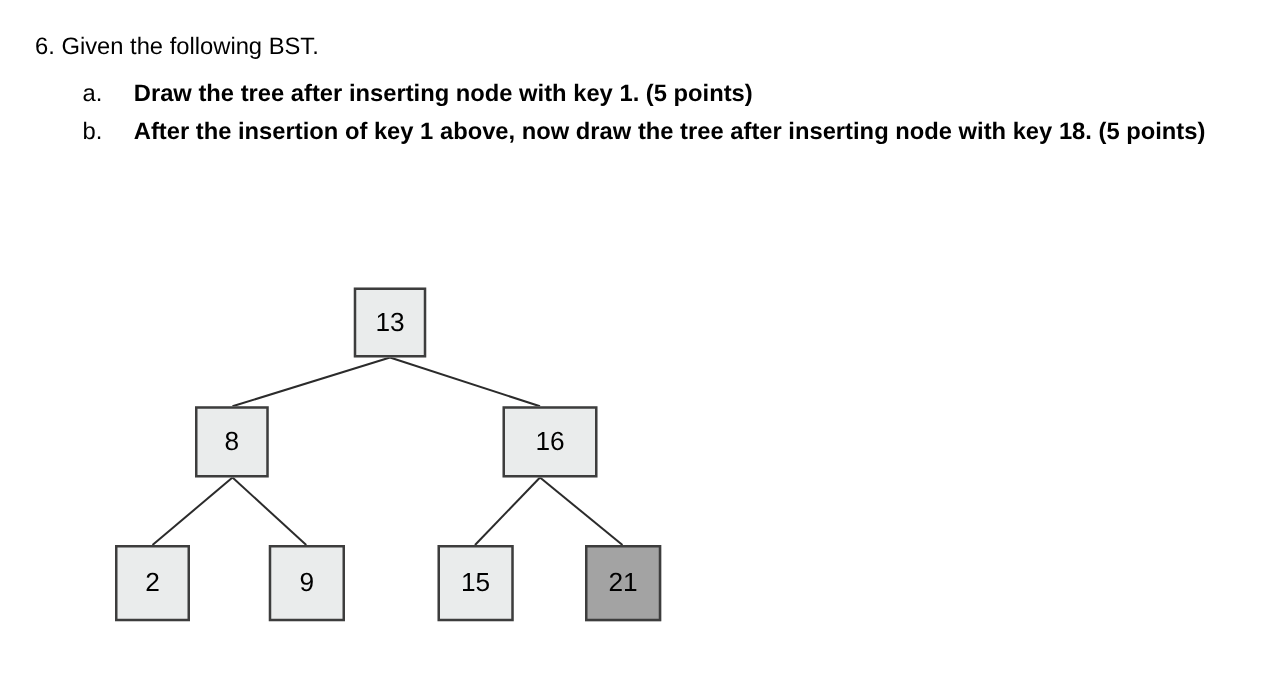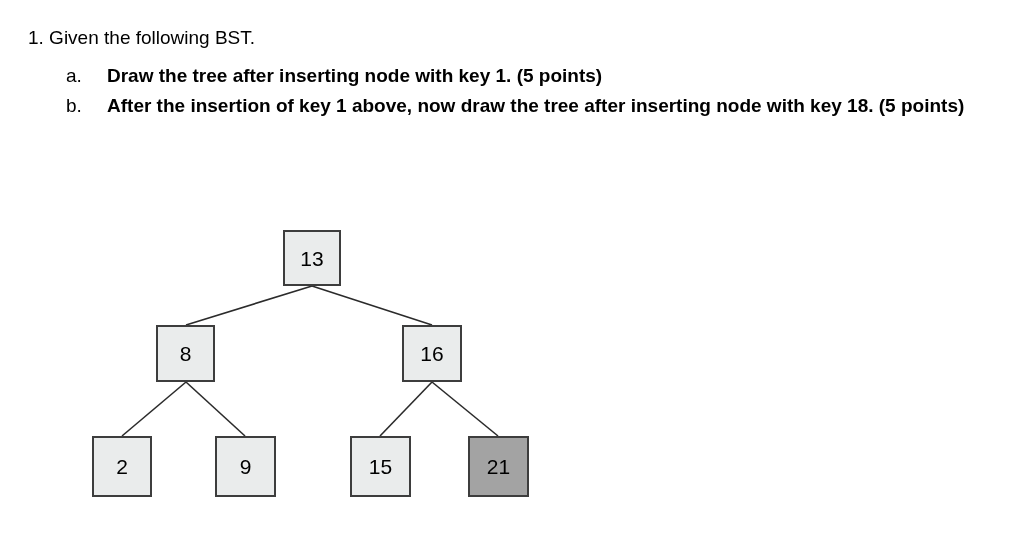--- a/index.html
+++ b/index.html
@@ -94,21 +94,21 @@
     line-height: 1;
     color: #000000;
     pointer-events: auto;
   }
 </style>
 </head>
 <body>
 
 <div class="question-block">
 
-  <div class="q-top">1. Given the following BST.</div>
+  <div class="q-top">6. Given the following BST.</div>
 
   <div class="sub-list">
 
     <div class="sub-item">
       <span class="sub-marker">a.</span>
       <span class="sub-text">Draw the tree after inserting node with key 1. (5 points)</span>
     </div>
 
     <div class="sub-item">
       <span class="sub-marker">b.</span>
@@ -127,21 +127,21 @@
       <line x1="412" y1="382" x2="360" y2="436" stroke="#2b2b2b" stroke-width="1.6"></line>
       <line x1="412" y1="382" x2="478" y2="436" stroke="#2b2b2b" stroke-width="1.6"></line>
     </svg>
   <div id="node-layer">
       <div class="node" style="left: 263px; top: 230px; width: 58px; height: 56px; background: rgb(234, 236, 236); border-color: rgb(61, 61, 61);">
         <span>13</span>
       </div>
       <div class="node" style="left: 136px; top: 325px; width: 59px; height: 57px; background: rgb(234, 236, 236); border-color: rgb(61, 61, 61);">
         <span>8</span>
       </div>
-      <div class="node" style="left: 382px; top: 325px; width: 60px; height: 57px; background: rgb(234, 236, 236); border-color: rgb(61, 61, 61);">
+      <div class="node" style="left: 382px; top: 325px; width: 76px; height: 57px; background: rgb(234, 236, 236); border-color: rgb(61, 61, 61);">
         <span>16</span>
       </div>
       <div class="node" style="left: 72px; top: 436px; width: 60px; height: 61px; background: rgb(234, 236, 236); border-color: rgb(61, 61, 61);">
         <span>2</span>
       </div>
       <div class="node" style="left: 195px; top: 436px; width: 61px; height: 61px; background: rgb(234, 236, 236); border-color: rgb(61, 61, 61);">
         <span>9</span>
       </div>
       <div class="node" style="left: 330px; top: 436px; width: 61px; height: 61px; background: rgb(234, 236, 236); border-color: rgb(61, 61, 61);">
         <span>15</span>

